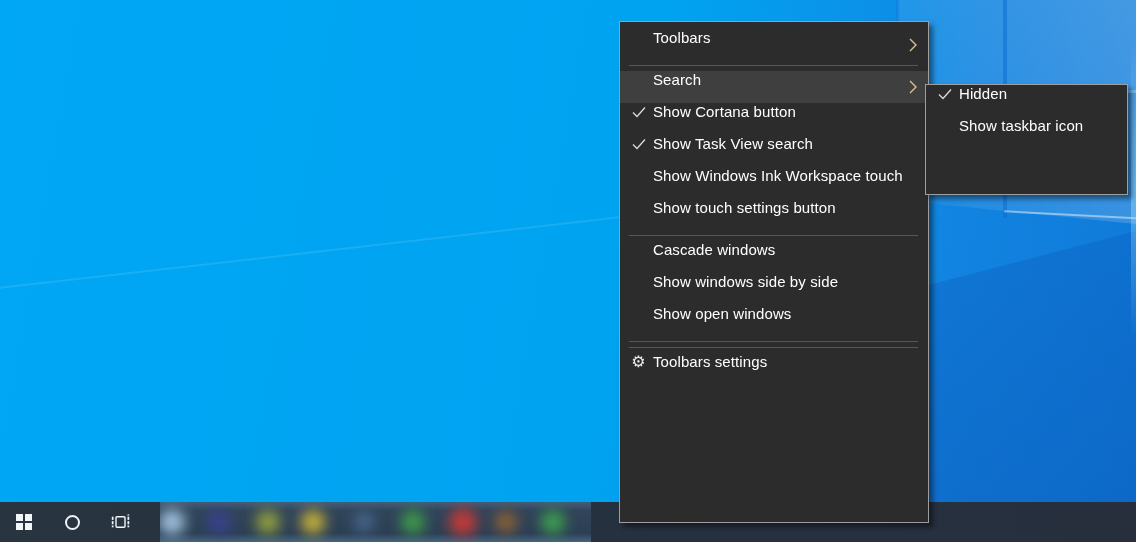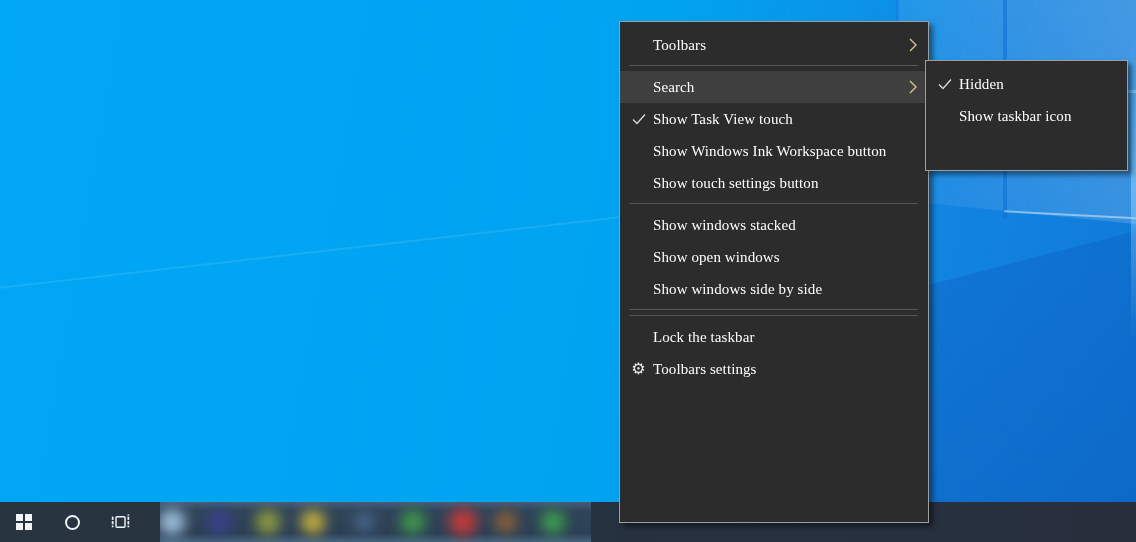--- a/index.html
+++ b/index.html
@@ -43,25 +43,25 @@
   .win-logo span{background:#f2f6f9;}
   .cortana-ring{width:15px;height:15px;border:2px solid #eef3f7;border-radius:50%;}
   .pinned-strip{position:absolute;left:160px;top:0;width:431px;height:40px;overflow:hidden;
     background:linear-gradient(180deg,rgba(110,160,205,0.40) 0%,rgba(72,112,152,0.30) 22%,rgba(58,94,132,0.30) 78%,rgba(110,170,215,0.42) 100%);}
   .pinned-strip .blob{position:absolute;top:50%;border-radius:50%;filter:blur(7px);transform:translate(-50%,-50%);}
 
   
   .ctx-menu{position:absolute;left:619px;top:21px;width:310px;height:502px;
     background:var(--menu_bg);border:1px solid var(--menu_border);
     box-shadow:4px 4px 5px rgba(0,0,0,0.45);padding-top:7px;z-index:5;}
-  .sub-menu{position:absolute;left:925px;top:60px;width:203px;height:111px;
+  .sub-menu{position:absolute;left:925px;top:84px;width:203px;height:111px;
     background:var(--menu_bg);border:1px solid var(--menu_border);
-    box-shadow:4px 4px 5px rgba(0,0,0,0.45);padding-top:7px;z-index:6;}
-  .menu-item{position:relative;height:32px;display:flex;align-items:center;
-    padding-left:33px;color:var(--menu_text);font-size:15px;letter-spacing:.1px;cursor:default;white-space:nowrap;font-family:Liberation Serif, serif;}
+    box-shadow:4px 4px 5px rgba(0,0,0,0.45);z-index:6;}
+  .menu-item{position:relative;height:32px;display:flex;
+    padding-left:33px;color:var(--menu_text);font-size:15px;letter-spacing:.1px;cursor:default;white-space:nowrap;}
   .menu-item.highlight{background:var(--menu_highlight);}
   .mi-icon{position:absolute;left:10px;width:17px;height:17px;display:flex;align-items:center;justify-content:center;}
   .mi-gear{font-size:16px;color:#e8e8e8;line-height:1;}
   .mi-chevron{position:absolute;right:11px;top:50%;transform:translateY(-50%);}
   .menu-sep{height:1px;background:var(--menu_separator);margin:4px 10px 5px 9px;}
 </style>
 </head>
 <body>
 
 <div id="screen">
@@ -125,62 +125,67 @@
 
     <div class="menu-sep"></div>
 
     <div class="menu-item highlight">
       <span>Search</span>
       <svg class="mi-chevron" width="8" height="14" viewBox="0 0 8 14">
         <polyline points="1,1 7,7 1,13" fill="none" stroke="var(--chevron)" stroke-width="1.4"></polyline>
       </svg>
     </div>
 
-
     <div class="menu-item">
       <span class="mi-icon">
         <svg width="14" height="12" viewBox="0 0 14 12">
             <polyline points="1,6.5 5,10.5 13,1.5" fill="none" stroke="var(--check)" stroke-width="1.3"></polyline>
           </svg>
       </span>
-      <span>Show Task View touch</span>
-    </div>
-
-
-    <div class="menu-item">
-      <span>Show Windows Ink Workspace button</span>
+      <span>Show Cortana button</span>
+    </div>
+
+    <div class="menu-item">
+      <span class="mi-icon">
+        <svg width="14" height="12" viewBox="0 0 14 12">
+            <polyline points="1,6.5 5,10.5 13,1.5" fill="none" stroke="var(--check)" stroke-width="1.3"></polyline>
+          </svg>
+      </span>
+      <span>Show Task View search</span>
+    </div>
+
+
+    <div class="menu-item">
+      <span>Show Windows Ink Workspace touch</span>
     </div>
 
     <div class="menu-item">
       <span>Show touch settings button</span>
     </div>
 
     <div class="menu-sep"></div>
 
-
-    <div class="menu-item">
-      <span>Show windows stacked</span>
+    <div class="menu-item">
+      <span>Cascade windows</span>
+    </div>
+
+
+    <div class="menu-item">
+      <span>Show windows side by side</span>
     </div>
 
     <div class="menu-item">
       <span>Show open windows</span>
     </div>
 
-    <div class="menu-item">
-      <span>Show windows side by side</span>
-    </div>
-
-    <div class="menu-sep"></div>
-
-
-    <div class="menu-sep"></div>
-
-    <div class="menu-item">
-      <span>Lock the taskbar</span>
-    </div>
+    <div class="menu-sep"></div>
+
+
+    <div class="menu-sep"></div>
+
 
     <div class="menu-item">
       <span class="mi-icon mi-gear">⚙</span>
       <span>Toolbars settings</span>
     </div>
 
   </div>
 
   <div class="sub-menu">
 

